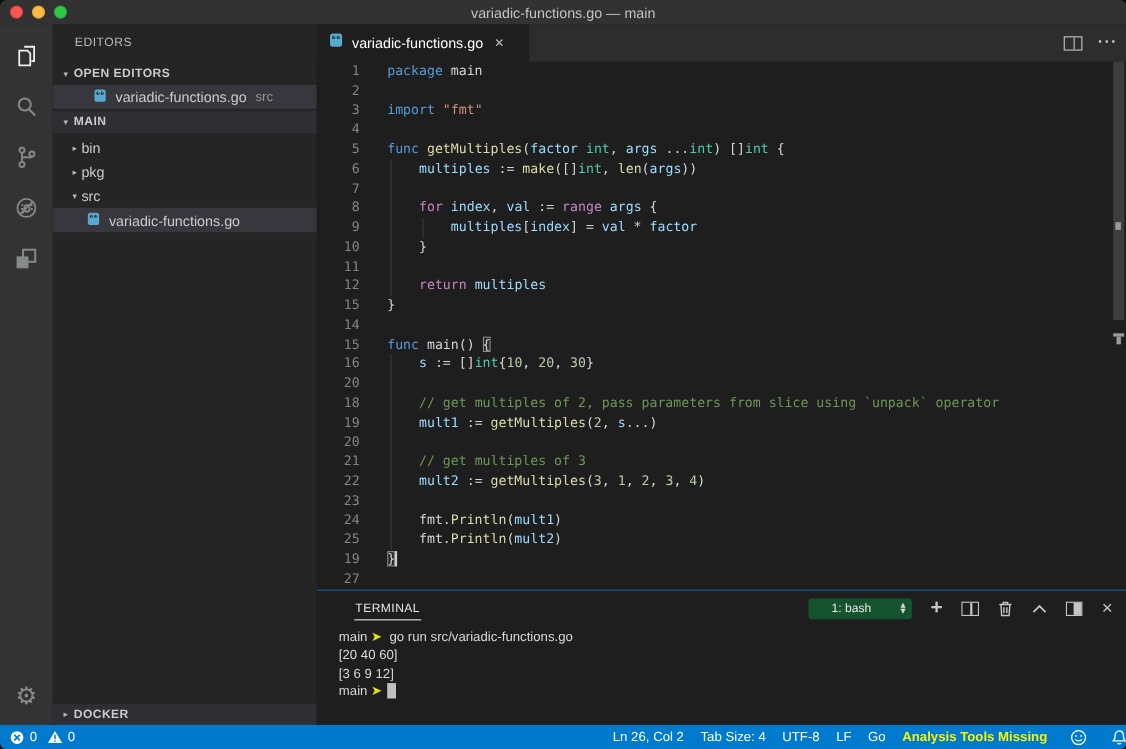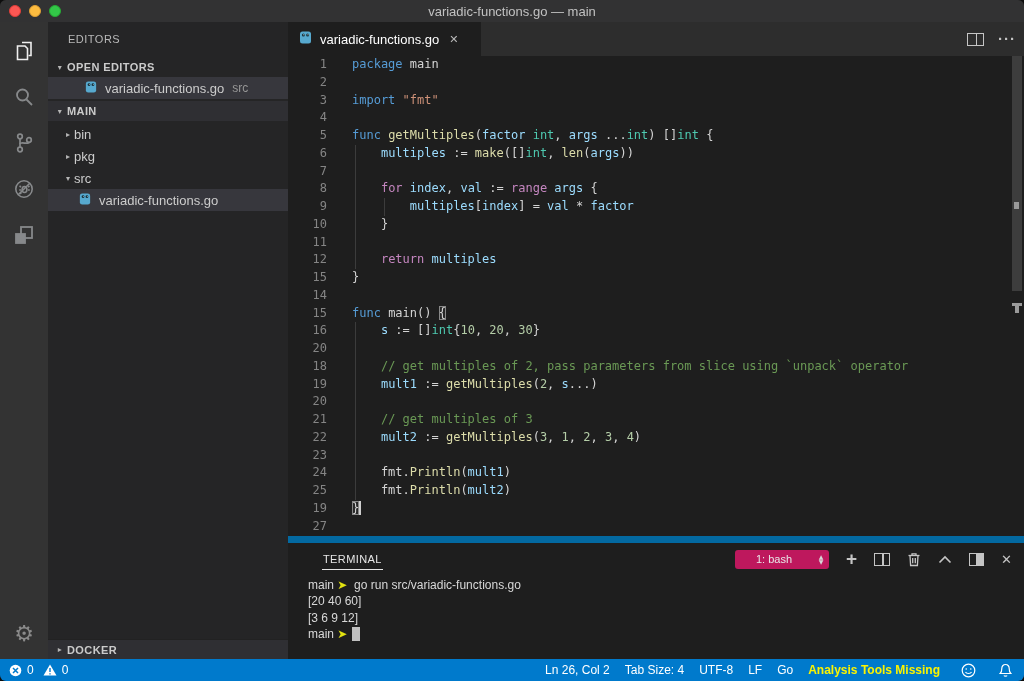--- a/index.html
+++ b/index.html
@@ -64,42 +64,42 @@
   .tok-match{outline:1px solid #888888;outline-offset:-1px;background:rgba(90,90,90,0.18);}
   .caret{display:inline-block;width:1.5px;height:14px;background:#cfcfcf;vertical-align:text-bottom;}
 
   .scrollbar{position:absolute;top:34px;right:0;width:14px;height:480px;}
   .sb-thumb{position:absolute;top:0;left:2px;width:10px;height:235px;background:rgba(121,121,121,0.35);}
   .sb-mark1{position:absolute;top:146px;left:4px;width:5px;height:7px;background:#9a9a9a;}
   .sb-mark2{position:absolute;top:247px;left:2px;width:10px;height:3px;background:#9a9a9a;}
   .sb-mark2:after{content:"";position:absolute;left:3px;top:3px;width:4px;height:7px;background:#9a9a9a;}
 
   
-  .panel{position:absolute;left:0;right:0;bottom:0;top:514px;background:var(--editor_bg);border-top:7px solid #0369a1;}
+  .panel{position:absolute;left:0;right:0;bottom:0;top:514px;background:var(--editor_bg);border-top:1px solid #0369a1;}
   .panel-header{position:absolute;top:0;left:0;right:0;height:32px;display:flex;align-items:center;}
   .panel-tab{margin-left:34px;font-size:11px;color:#e7e7e7;letter-spacing:0.4px;padding:5px 1px 4px;border-bottom:1px solid #e7e7e7;cursor:pointer;}
   .panel-right{position:absolute;right:12px;top:0;height:32px;display:flex;align-items:center;gap:17px;}
-  .shell-select{width:94px;height:19px;background:#be185d;border-radius:3px;display:flex;align-items:center;color:#e8e8e8;font-size:11px;cursor:pointer;margin-left:16px;}
+  .shell-select{width:94px;height:19px;background:#14532d;border-radius:3px;display:flex;align-items:center;color:#e8e8e8;font-size:11px;cursor:pointer;margin-left:16px;}
   .shell-select .val{flex:1;text-align:center;}
   .shell-select .spin{flex:0 0 16px;display:flex;flex-direction:column;align-items:center;justify-content:center;font-size:6px;line-height:5px;color:#d8d8d8;font-family:"DejaVu Sans", sans-serif;}
   .p-icon{color:#c5c5c5;cursor:pointer;display:flex;align-items:center;justify-content:center;}
   .p-plus{font-size:19px;font-weight:bold;line-height:16px;}
   .p-split{width:16px;height:13px;border:1.5px solid #c5c5c5;position:relative;}
   .p-split:before{content:"";position:absolute;left:50%;top:0;bottom:0;width:1.5px;background:#c5c5c5;}
   .p-box{width:15px;height:13px;border:1.5px solid #c5c5c5;position:relative;}
   .p-box:before{content:"";position:absolute;right:0;top:0;bottom:0;width:7px;background:#c5c5c5;}
   .p-close{font-size:13px;font-weight:bold;font-family:"DejaVu Sans", sans-serif;}
   .term{position:absolute;top:34px;left:20px;right:10px;bottom:2px;font-family:Liberation Sans, sans-serif;font-size:12px;line-height:16.4px;color:#d8d8d8;cursor:text;white-space:pre;}
   .tp{color:var(--prompt_yellow);}
   .tcur{display:inline-block;width:8px;height:14px;background:#c0c0c0;vertical-align:text-bottom;margin-left:1px;}
 
   
   .statusbar{position:absolute;left:0;right:0;bottom:0;height:22px;background:var(--statusbar_bg);color:#ffffff;display:flex;align-items:center;font-size:12px;}
   .sb-left{display:flex;align-items:center;gap:5px;padding-left:9px;}
-  .sb-right{margin-left:auto;display:flex;align-items:center;gap:15px;padding-right:12px;}
+  .sb-right{margin-left:auto;display:flex;align-items:center;gap:15px;}
   .sb-item{display:flex;align-items:center;gap:5px;cursor:pointer;}
   .sb-note{color:var(--notify_yellow);font-weight:bold;}
 </style>
 </head>
 <body>
 
 <div class="window">
 
   <div class="titlebar">
     <div class="traffic">

